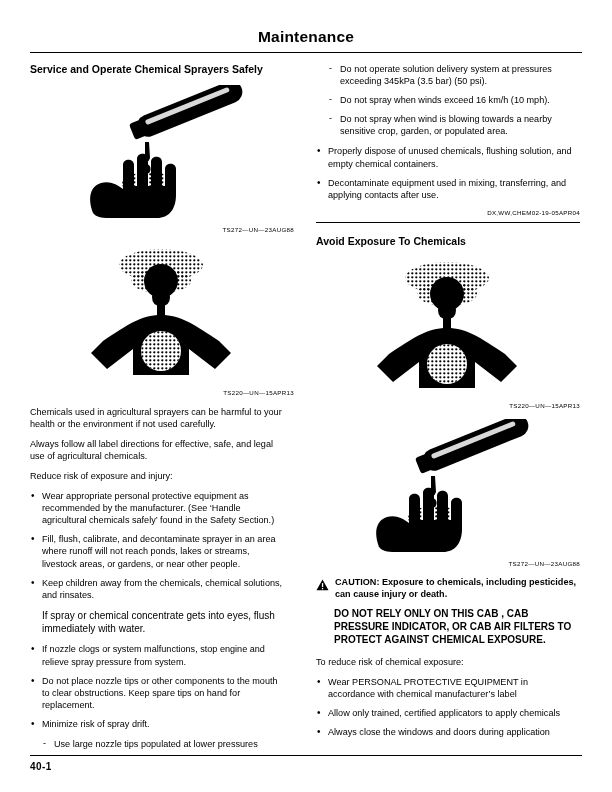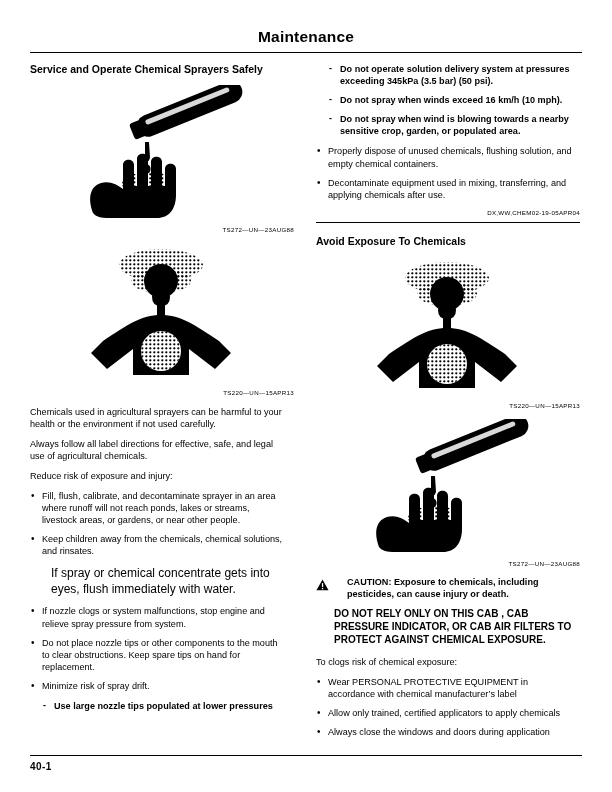--- a/index.html
+++ b/index.html
@@ -78,32 +78,31 @@
     list-style: none;
     margin: 0 0 8px 0;
     padding: 0 0 0 12px;
   }
   ul.dashes > li {
     position: relative;
     padding-left: 12px;
     font-size: 9.1px;
     line-height: 1.33;
     margin-bottom: 7px;
-    font-weight: bold;
   }
   ul.dashes > li:before {
     content: "-";
     position: absolute;
     left: 1px;
     top: -1px;
   }
   .sub-para {
-    font-size: 12px;
+    font-size: 10px;
     line-height: 1.33;
-    margin: 0 0 8px 21px;
+    margin: 0 0 8px 12px;
   }
   .fig {
     text-align: center;
     margin: 6px 0 2px 0;
   }
   .fig-caption {
     text-align: right;
     font-size: 6.2px;
     letter-spacing: 0.3px;
     margin: 1px 0 10px 0;
@@ -115,21 +114,21 @@
     margin: 2px 0 0 0;
   }
   .col-rule {
     border: none;
     border-top: 1px solid #000;
     margin: 6px 0 12px 0;
   }
   .caution-row {
     display: flex;
     align-items: flex-start;
-    gap: 18px;
+    gap: 6px;
     margin: 4px 0 6px 0;
   }
   .caution-tri {
     flex: 0 0 auto;
     margin-top: 0px;
   }
   .caution-text {
     font-size: 9.1px;
     font-weight: bold;
     line-height: 1.3;
@@ -217,20 +216,21 @@
           <circle cx="104" cy="108" r="20" fill="url(#dots2)"></circle>
         </svg>
       </div>
       <div class="fig-caption">TS220—UN—15APR13</div>
 
       <p class="body">Chemicals used in agricultural sprayers can be harmful to your health or the environment if not used carefully.</p>
       <p class="body">Always follow all label directions for effective, safe, and legal use of agricultural chemicals.</p>
       <p class="body">Reduce risk of exposure and injury:</p>
 
       <ul class="bullets">
+        <li class="body">Wear appropriate personal protective equipment as recommended by the manufacturer. (See ‘Handle agricultural chemicals safely’ found in the Safety Section.)</li>
         <li class="body">Fill, flush, calibrate, and decontaminate sprayer in an area where runoff will not reach ponds, lakes or streams, livestock areas, or gardens, or near other people.</li>
         <li class="body">Keep children away from the chemicals, chemical solutions, and rinsates.</li>
       </ul>
 
       <p class="sub-para">If spray or chemical concentrate gets into eyes, flush immediately with water.</p>
 
       <ul class="bullets">
         <li class="body">If nozzle clogs or system malfunctions, stop engine and relieve spray pressure from system.</li>
         <li class="body">Do not place nozzle tips or other components to the mouth to clear obstructions. Keep spare tips on hand for replacement.</li>
         <li class="body">Minimize risk of spray drift.</li>
@@ -245,21 +245,21 @@
     <div class="col">
 
       <ul class="dashes">
         <li>Do not operate solution delivery system at pressures exceeding 345kPa (3.5 bar) (50 psi).</li>
         <li>Do not spray when winds exceed 16 km/h (10 mph).</li>
         <li>Do not spray when wind is blowing towards a nearby sensitive crop, garden, or populated area.</li>
       </ul>
 
       <ul class="bullets">
         <li class="body">Properly dispose of unused chemicals, flushing solution, and empty chemical containers.</li>
-        <li class="body">Decontaminate equipment used in mixing, transferring, and applying chemicals after use.</li>
+        <li class="body">Decontaminate equipment used in mixing, transferring, and applying contacts after use.</li>
       </ul>
 
       <div class="doc-code">DX,WW,CHEM02-19-05APR04</div>
       <hr class="col-rule">
 
       <h2 class="section">Avoid Exposure To Chemicals</h2>
 
       <div class="fig">
         <svg width="210" height="140" viewBox="0 0 210 140">
           <defs>
@@ -305,21 +305,21 @@
             <path d="M6.5 0.5 L12.5 11.3 L0.5 11.3 Z" fill="#000"></path>
             <rect x="5.9" y="4.1" width="1.3" height="4" fill="#fff"></rect>
             <rect x="5.9" y="9" width="1.3" height="1.3" fill="#fff"></rect>
           </svg>
         </span>
         <span class="caution-text">CAUTION: Exposure to chemicals, including pesticides, can cause injury or death.</span>
       </div>
 
       <div class="caution-block">DO NOT RELY ONLY ON THIS CAB , CAB PRESSURE INDICATOR, OR CAB AIR FILTERS TO PROTECT AGAINST CHEMICAL EXPOSURE.</div>
 
-      <p class="body">To clogs risk of chemical exposure:</p>
+      <p class="body">To reduce risk of chemical exposure:</p>
 
       <ul class="bullets">
         <li class="body">Wear PERSONAL PROTECTIVE EQUIPMENT in accordance with chemical manufacturer’s label</li>
         <li class="body">Allow only trained, certified applicators to apply chemicals</li>
         <li class="body">Always close the windows and doors during application</li>
       </ul>
 
     </div>
   </div>
 

